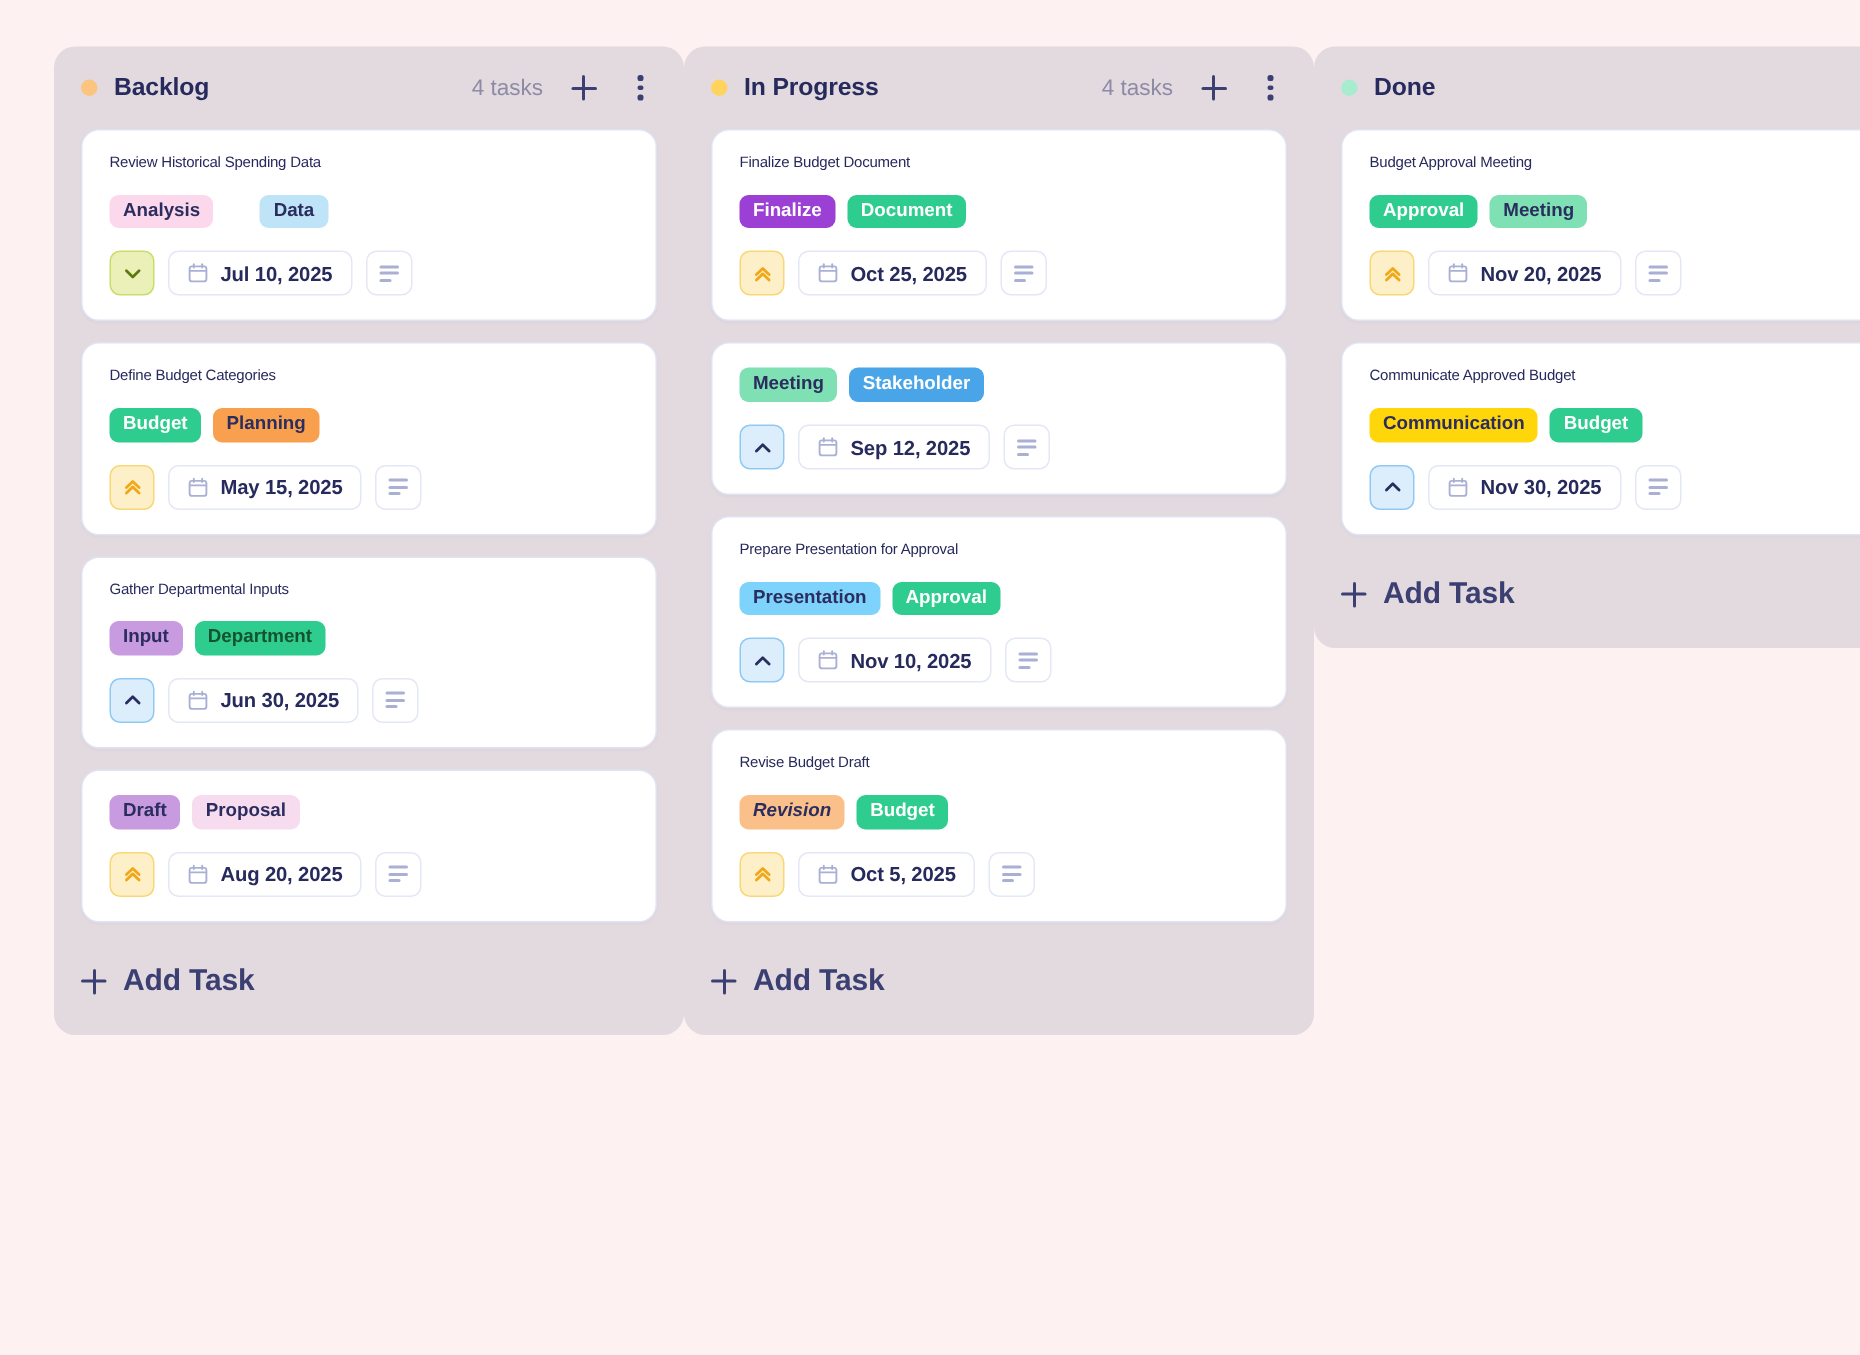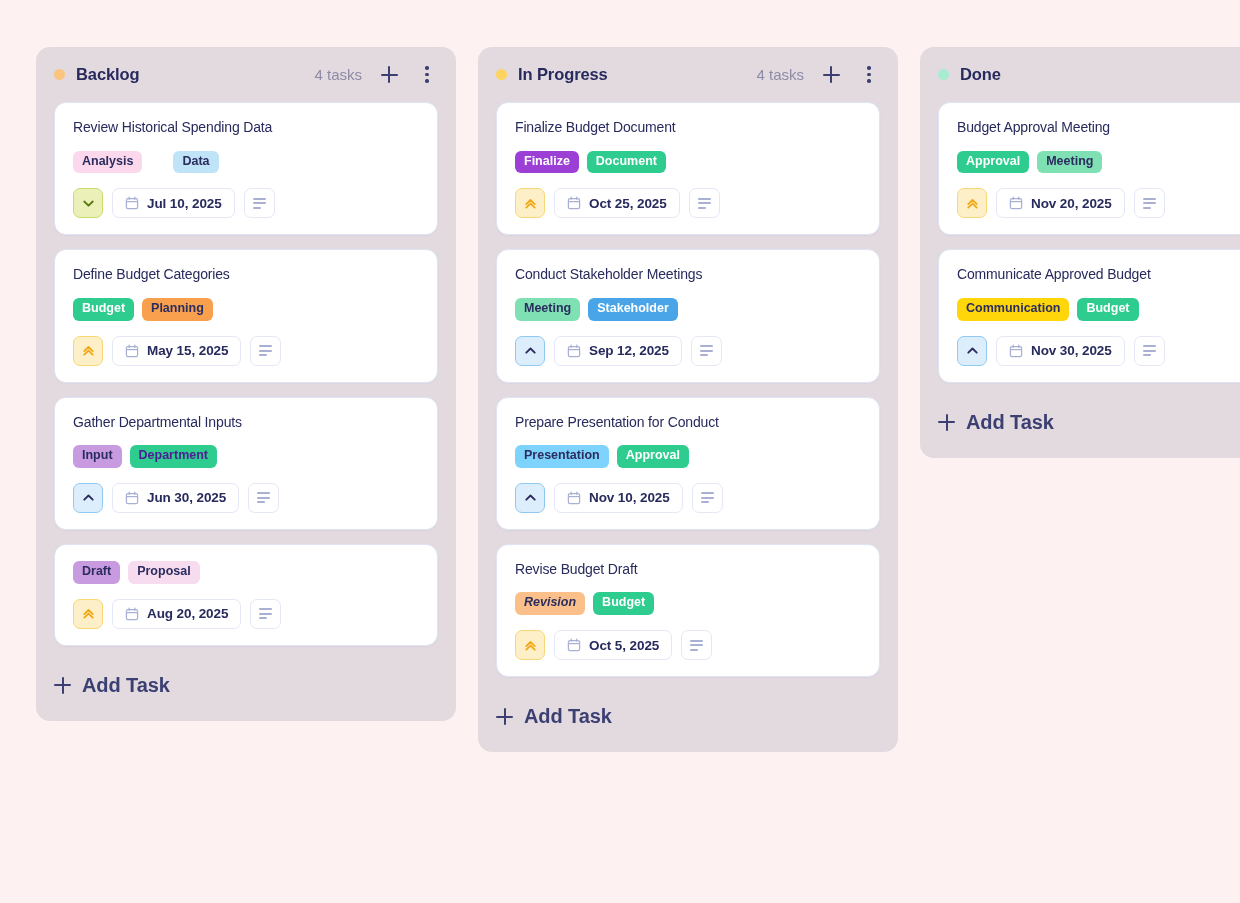--- a/index.html
+++ b/index.html
@@ -11,22 +11,21 @@
     height: 903px;
     background: #fdf2f1;
     font-family: "Liberation Sans", sans-serif;
     overflow: hidden;
     -webkit-font-smoothing: antialiased;
   }
 
   #board {
     display: flex;
     align-items: flex-start;
-    gap: 22px;
-    padding: 47px 0 0 36px;
+    padding: 31px 0 0 36px;
     box-sizing: border-box;
     height: 903px;
   }
 
   .column {
     width: 420px;
     flex: 0 0 420px;
     background: #e3dae0;
     border-radius: 14px;
     padding: 0 0 4px 0;
@@ -100,21 +99,21 @@
     background: #ffffff;
     border: 1px solid #dfe3f3;
     border-radius: 12px;
     padding: 16px 18px 16px 18px;
     margin-bottom: 14px;
     box-sizing: border-box;
     box-shadow: 0 1px 2px rgba(60,60,110,0.035);
     cursor: pointer;
   }
   .card-title {
-    font-size: 14px;
+    font-size: 10px;
     font-weight: normal;
     color: #272a5c;
     letter-spacing: -0.15px;
     margin-bottom: 14px;
     line-height: 1.25;
   }
   .tags {
     display: flex;
     flex-wrap: wrap;
     gap: 8px;
@@ -284,21 +283,21 @@
                 <i></i>
                 <i></i>
               </span>
             </div>
           </div>
         </div>
         <div class="card">
           <div class="card-title">Gather Departmental Inputs</div>
           <div class="tags">
             <span class="tag" style="background: rgb(200, 154, 224); color: rgb(43, 45, 94);">Input</span>
-            <span class="tag" style="background: rgb(46, 204, 143); color: #4c1d95; text-align: center;">Department</span>
+            <span class="tag" style="background: rgb(46, 204, 143); color: #14532d; text-align: center;">Department</span>
           </div>
           <div class="meta">
             <div class="prio" style="background: rgb(220, 238, 252); border: 1.5px solid rgb(143, 201, 242);">
               <svg width="15" height="15" viewBox="0 0 16 16">
                 <polyline points="3.5,10.3 8,5.9 12.5,10.3" fill="none" stroke="#2b2d5e" stroke-width="2" stroke-linecap="round" stroke-linejoin="round"></polyline>
               </svg>
             </div>
             <div class="date-chip">
               <svg class="cal-icon" width="14" height="14" viewBox="0 0 14 14">
                 <rect x="1.4" y="2.6" width="11.2" height="10" rx="1.6" fill="none" stroke="#a9b0d4" stroke-width="1.25"></rect>
@@ -396,21 +395,20 @@
             <div class="desc-chip">
               <span class="desc-lines">
                 <i></i>
                 <i></i>
                 <i></i>
               </span>
             </div>
           </div>
         </div>
         <div class="card">
-          <div class="card-title">Conduct Stakeholder Meetings</div>
           <div class="tags">
             <span class="tag" style="background: rgb(127, 224, 180); color: rgb(43, 45, 94);">Meeting</span>
             <span class="tag" style="background: rgb(74, 165, 232); color: rgb(255, 255, 255);">Stakeholder</span>
           </div>
           <div class="meta">
             <div class="prio" style="background: rgb(220, 238, 252); border: 1.5px solid rgb(143, 201, 242);">
               <svg width="15" height="15" viewBox="0 0 16 16">
                 <polyline points="3.5,10.3 8,5.9 12.5,10.3" fill="none" stroke="#2b2d5e" stroke-width="2" stroke-linecap="round" stroke-linejoin="round"></polyline>
               </svg>
             </div>
@@ -426,21 +424,21 @@
             <div class="desc-chip">
               <span class="desc-lines">
                 <i></i>
                 <i></i>
                 <i></i>
               </span>
             </div>
           </div>
         </div>
         <div class="card">
-          <div class="card-title">Prepare Presentation for Conduct</div>
+          <div class="card-title">Prepare Presentation for Approval</div>
           <div class="tags">
             <span class="tag" style="background: #7dd3fc; color: rgb(43, 45, 94);">Presentation</span>
             <span class="tag" style="background: rgb(46, 204, 143); color: rgb(255, 255, 255);">Approval</span>
           </div>
           <div class="meta">
             <div class="prio" style="background: rgb(220, 238, 252); border: 1.5px solid rgb(143, 201, 242);">
               <svg width="15" height="15" viewBox="0 0 16 16">
                 <polyline points="3.5,10.3 8,5.9 12.5,10.3" fill="none" stroke="#2b2d5e" stroke-width="2" stroke-linecap="round" stroke-linejoin="round"></polyline>
               </svg>
             </div>

